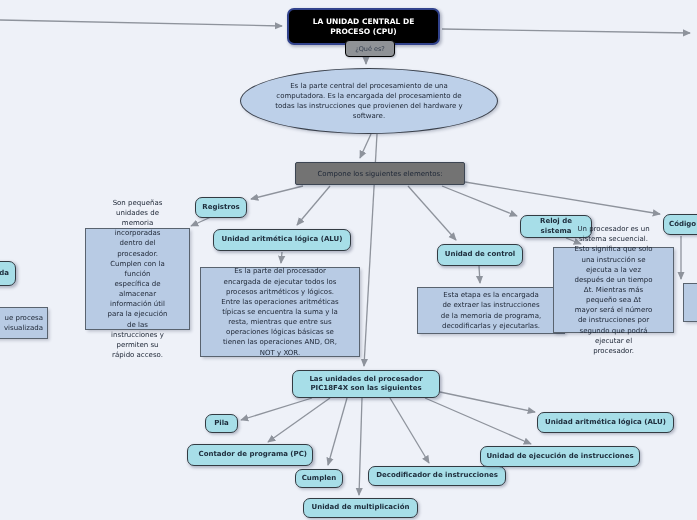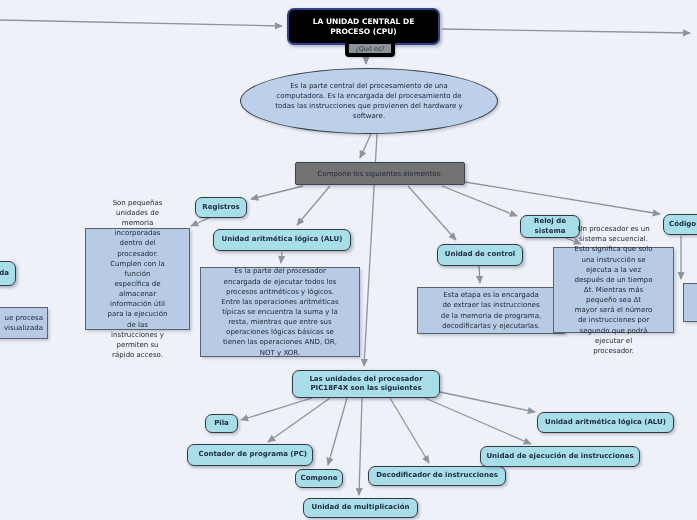--- a/index.html
+++ b/index.html
@@ -12,21 +12,21 @@
   #edges{position:absolute;left:0;top:0;width:697px;height:520px;}
   .node{position:absolute;box-sizing:border-box;display:flex;align-items:center;justify-content:center;text-align:center;}
   
   .n-root{
     background:#000000;border:2px solid #31428c;border-radius:7px;
     color:#ffffff;font-weight:bold;font-size:7.5px;line-height:1.3;
     box-shadow:1.5px 1.5px 3px rgba(40,50,80,.3);padding:2px 6px;
   }
   
   .n-rel{
-    background:#8f9296;border:4px solid #000000;border-radius:4px;
+    background:#8f9296;border:1px solid #000000;border-radius:4px;
     color:#333d4d;font-size:6.5px;padding:1px 4px;
     box-shadow:1px 1px 2px rgba(40,50,80,.25);
   }
   
   .n-ellipse{
     background:#bdd0e9;border:1.5px solid #3a404b;border-radius:50%;
     font-size:7px;line-height:1.45;padding:8px 26px;
     box-shadow:1.5px 1.5px 3px rgba(40,50,80,.25);
   }
   
@@ -120,21 +120,21 @@
   </div>
 
   <div class="node n-cyan" style="left:437px;top:244px;width:86px;height:22px;">
     <span>Unidad de control</span>
   </div>
 
   <div class="node n-desc" style="left:417px;top:287px;width:148px;height:47px;">
     <span>Esta etapa es la encargada de extraer las instrucciones de la memoria de programa, decodificarlas y ejecutarlas.</span>
   </div>
 
-  <div class="node n-cyan" style="left:520px;top:215px;width:60px;height:23px;">
+  <div class="node n-cyan" style="left:520px;top:215px;width:72px;height:23px;">
     <span>Reloj de sistema</span>
   </div>
 
   <div class="node n-desc" style="left:553px;top:247px;width:121px;height:86px;">
     <span>Un procesador es un sistema secuencial. Esto significa que solo una instrucción se ejecuta a la vez después de un tiempo Δt. Mientras más pequeño sea Δt mayor será el número de instrucciones por segundo que podrá ejecutar el procesador.</span>
   </div>
 
   <div class="node n-cyan alignl" style="left:663px;top:214px;width:52px;height:21px;">
     <span>Código</span>
   </div>
@@ -160,21 +160,21 @@
 
   <div class="node n-cyan" style="left:205px;top:414px;width:33px;height:19px;">
     <span>Pila</span>
   </div>
 
   <div class="node n-cyan" style="left:187px;top:444px;width:126px;height:22px;justify-content:flex-end;">
     <span>Contador de programa (PC)</span>
   </div>
 
   <div class="node n-cyan" style="left:295px;top:469px;width:48px;height:19px;">
-    <span>Compone</span>
+    <span>Cumplen</span>
   </div>
 
   <div class="node n-cyan" style="left:368px;top:466px;width:138px;height:20px;">
     <span>Decodificador de instrucciones</span>
   </div>
 
   <div class="node n-cyan" style="left:303px;top:498px;width:115px;height:20px;">
     <span>Unidad de multiplicación</span>
   </div>
 

